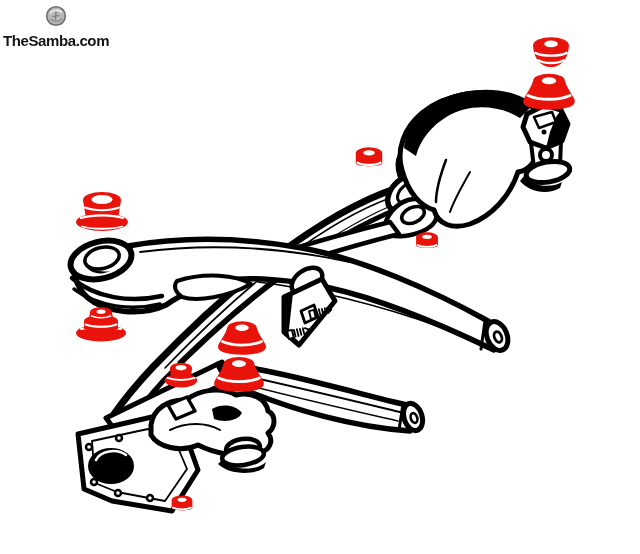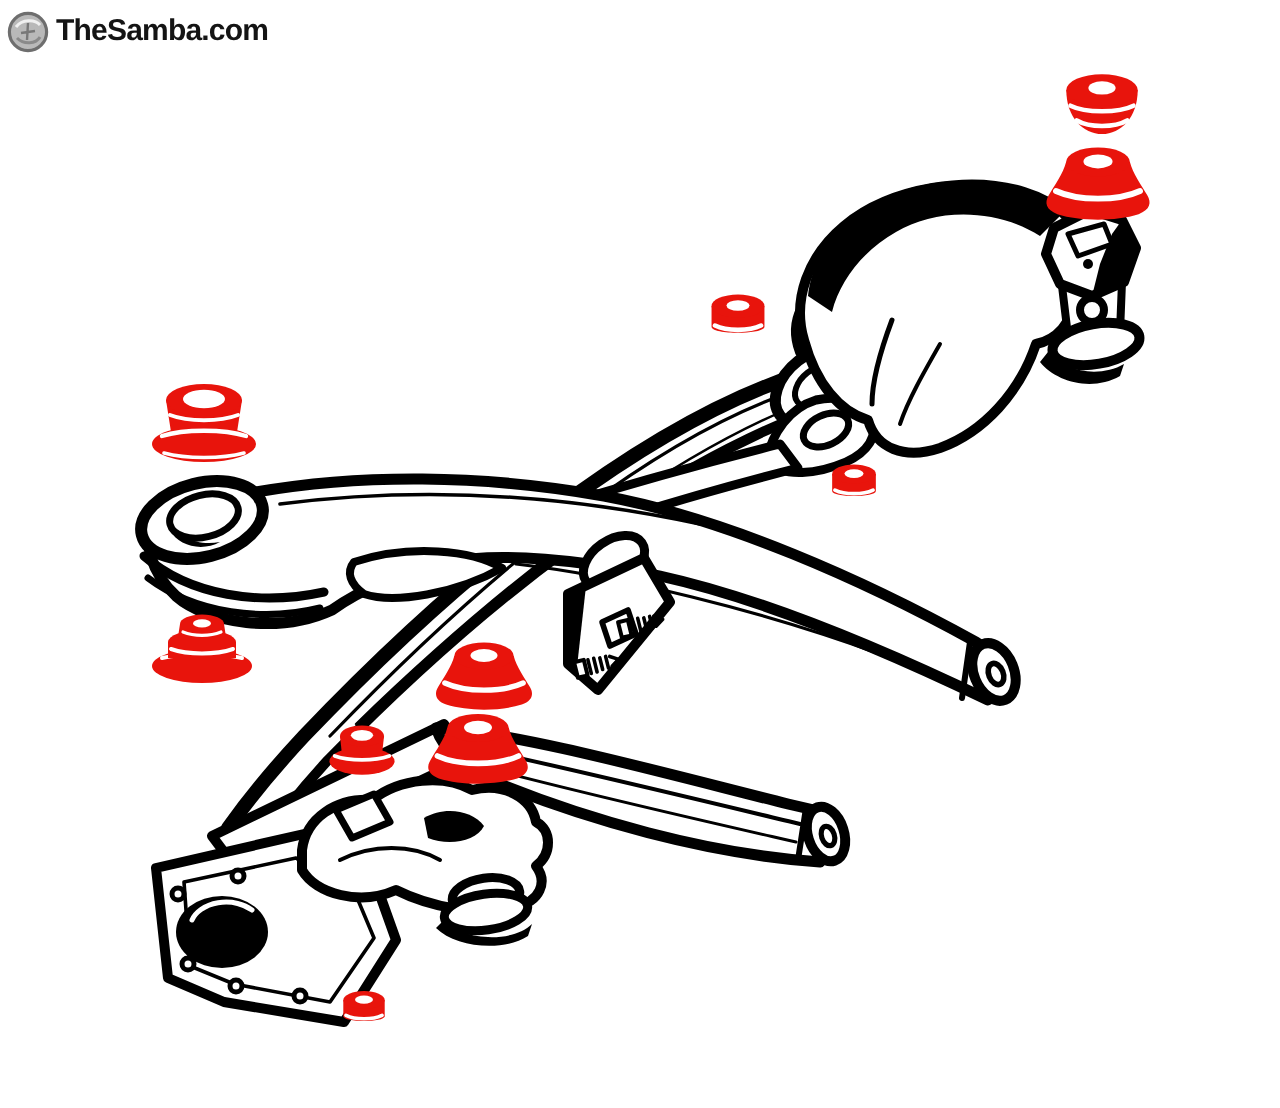--- a/index.html
+++ b/index.html
@@ -7,20 +7,21 @@
     position:relative;
     width:640px;height:554px;
     background:#ffffff;
     overflow:hidden;
     font-family:"Liberation Sans", sans-serif;
   }
   .watermark{
     position:absolute;top:5px;left:3px;
     display:flex;align-items:center;gap:3px;
     z-index:5;
+    flex-direction:column;
   }
   .watermark .site{
     font-weight:bold;font-size:15px;letter-spacing:-0.4px;
     color:#141414;line-height:22px;
   }
   svg.art{position:absolute;left:0;top:0;width:640px;height:554px;}
   .ink{stroke:#000;fill:none;stroke-linejoin:round;stroke-linecap:round;}
   .wl{stroke:#fff;fill:none;stroke-width:2.2;stroke-linecap:round;}
 </style>
 </head>

